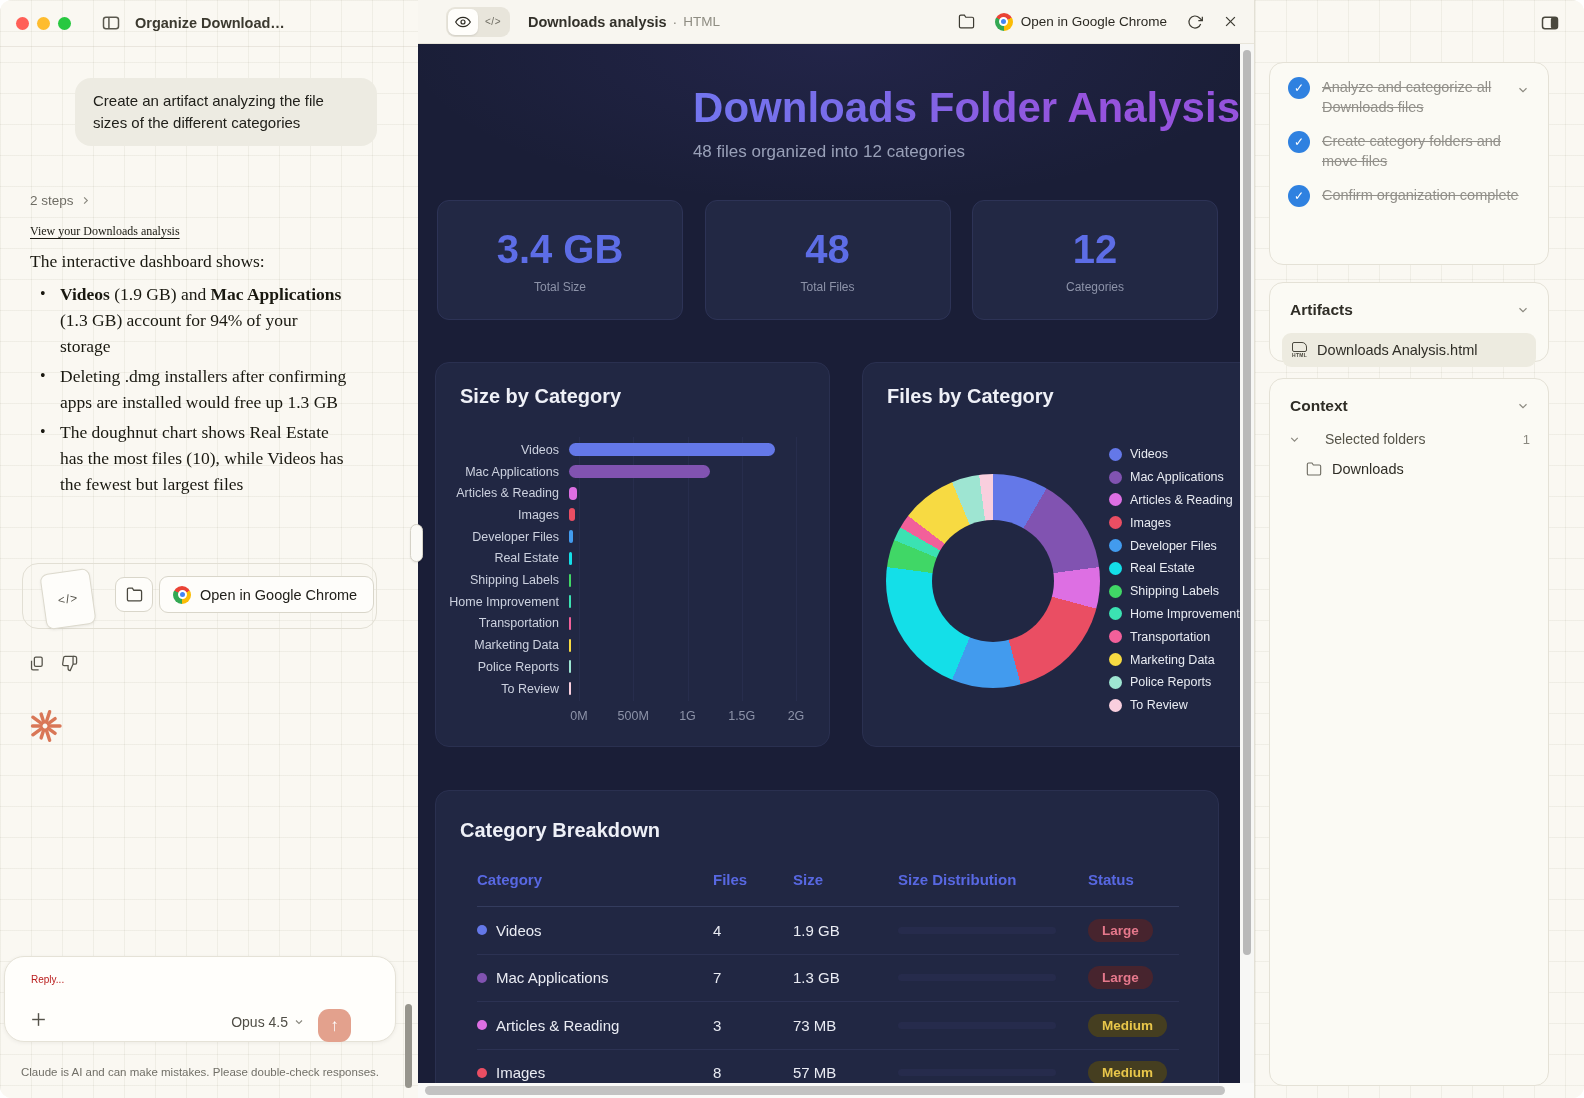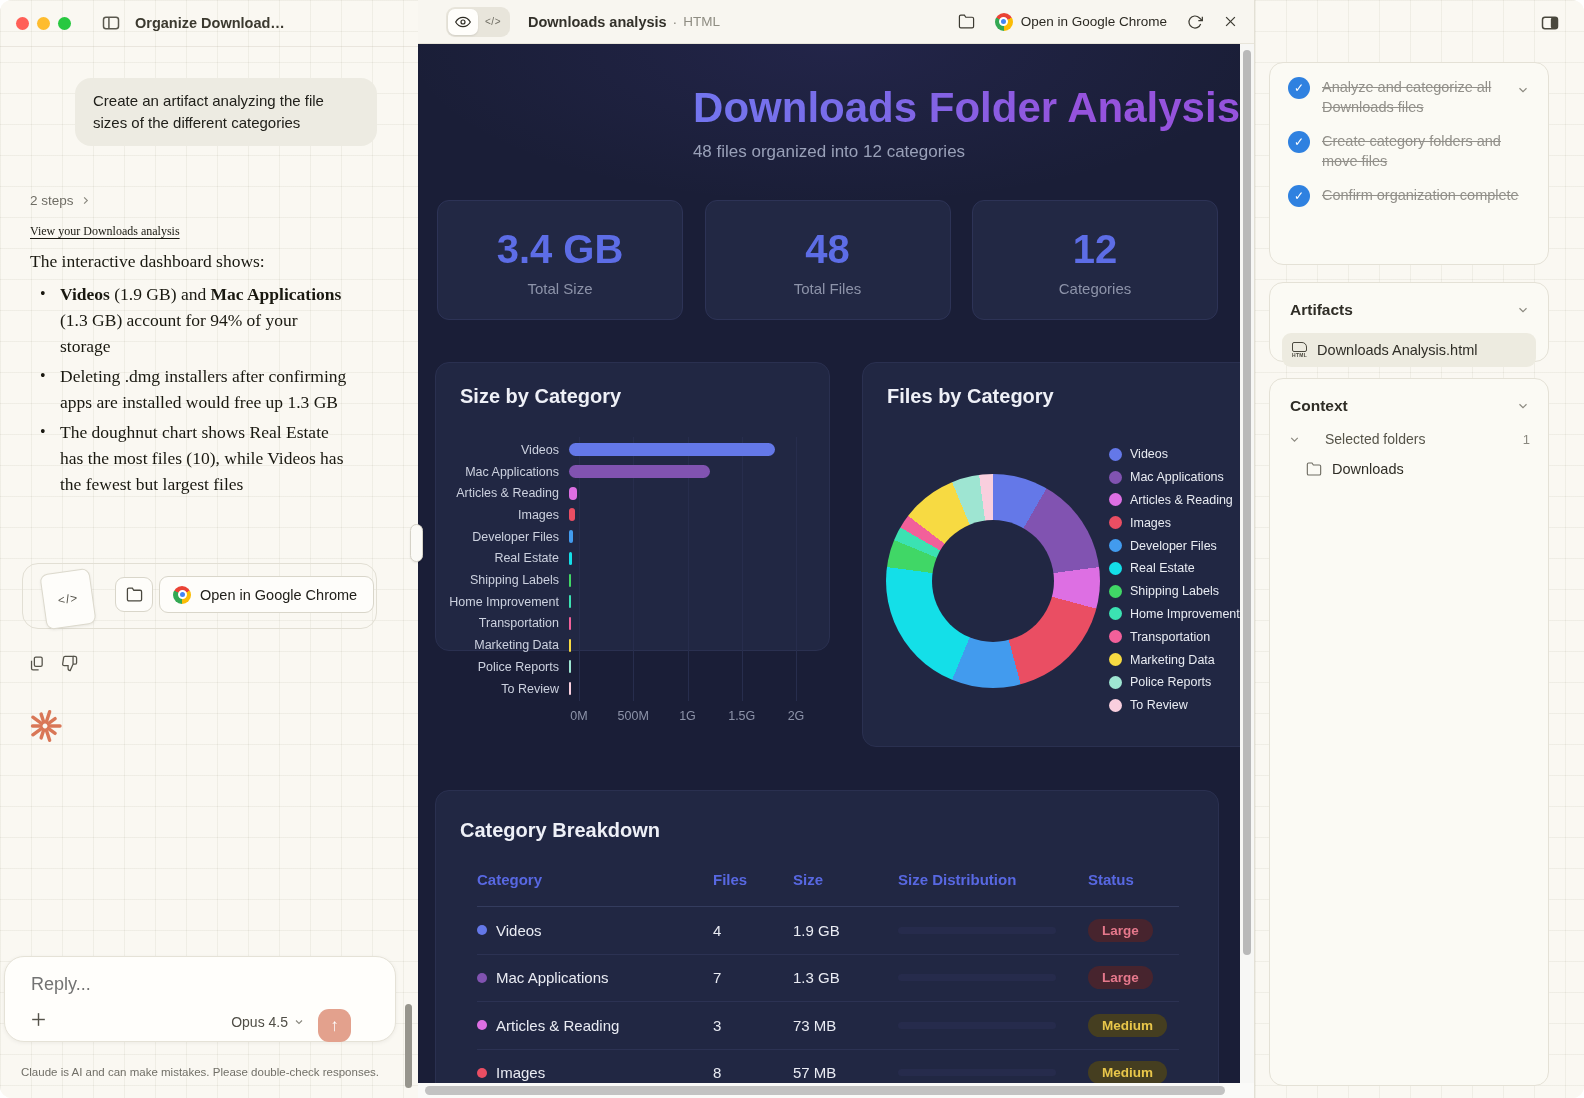--- a/index.html
+++ b/index.html
@@ -34,21 +34,21 @@
   .artifact-inline { position:absolute; left:22px; top:563px; width:355px; height:66px; border:1px solid #e2dfd4; border-radius:16px; }
   .mini-card { position:absolute; left:20px; top:7px; width:50px; height:56px; background:#fefdfa; border:1px solid #dcd9cd; border-radius:8px; transform:rotate(-8deg); box-shadow:0 1px 3px rgba(0,0,0,0.07); display:flex; align-items:center; justify-content:center; font-size:12px; color:#55534a; letter-spacing:1px; }
   .sq-btn { position:absolute; left:92px; top:13px; width:38px; height:35px; background:#fefdfa; border:1px solid #d9d6ca; border-radius:9px; display:flex; align-items:center; justify-content:center; color:#4a483f; cursor:pointer; }
   .chrome-btn { position:absolute; left:136px; top:12px; height:37px; padding:0 16px 0 13px; background:#fefdfa; border:1px solid #d9d6ca; border-radius:9px; display:flex; align-items:center; gap:9px; font-size:14.5px; color:#21201b; cursor:pointer; white-space:nowrap; }
   .chrome-logo { position:relative; width:18px; height:18px; border-radius:50%; background:conic-gradient(from -60deg,#ea4335 0 120deg,#fbbc05 120deg 240deg,#34a853 240deg 360deg); flex:0 0 auto; }
   .chrome-logo i { position:absolute; inset:4.5px; background:#4285f4; border:2px solid #fff; border-radius:50%; }
   .feedback { position:absolute; left:28px; top:655px; display:flex; gap:16px; color:#55534a; }
   .feedback .fb { cursor:pointer; display:flex; }
   .starburst { position:absolute; left:28px; top:709px; }
   .composer { position:absolute; left:4px; top:956px; width:392px; height:86px; background:#fffefb; border:1px solid #e5e2d7; border-radius:20px; box-shadow:0 1px 4px rgba(0,0,0,0.06); }
-  .composer .ph { position:absolute; left:26px; top:17px; font-size:18px; color:#737373; }
+  .composer .ph { position:absolute; left:26px; top:17px; font-size:10px; color:#b91c1c; }
   .composer .plus { position:absolute; left:24px; top:53px; color:#55534a; display:flex; cursor:pointer; }
   .composer .model { position:absolute; right:90px; top:57px; font-size:14px; color:#504e46; display:flex; align-items:center; gap:5px; cursor:pointer; }
   .send-btn { position:absolute; right:44px; top:52px; width:33px; height:33px; border-radius:11px; background:#e3a18d; color:#fff; display:flex; align-items:center; justify-content:center; font-size:17px; font-weight:700; cursor:pointer; }
   .disclaimer { position:absolute; left:0; top:1066px; width:400px; text-align:center; font-size:11.5px; color:#716f67; }
   .left-scroll { position:absolute; left:405px; top:1004px; width:7px; height:84px; background:#97958d; border-radius:4px; }
   .split-handle { position:absolute; left:410px; top:524px; width:13px; height:38px; background:#fbfaf6; border:1px solid #d5d2c7; border-radius:7px; z-index:5; box-shadow:0 1px 2px rgba(0,0,0,0.08); }
 
   
   .center-panel { position:absolute; left:418px; top:0; width:836px; height:1098px; background:#1a1e37; }
   .art-header { position:absolute; left:0; top:0; width:100%; height:44px; background:#f8f6f0; border-bottom:1px solid #e8e5da; display:flex; align-items:center; padding:0 16px; }
@@ -62,24 +62,24 @@
   .art-actions { margin-left:auto; display:flex; align-items:center; gap:20px; color:#3c3a31; }
   .art-actions .ic { display:flex; align-items:center; cursor:pointer; }
   .open-chrome { display:flex; align-items:center; gap:8px; font-size:13.5px; color:#2c2a23; cursor:pointer; }
 
   .art-body { position:absolute; left:0; top:44px; width:836px; height:1039px; background:#1a1e37; overflow:hidden; }
   .art-body::before { content:""; position:absolute; inset:0; background:radial-gradient(ellipse 620px 230px at 50% 0%, rgba(110,95,230,0.10), transparent 70%); }
   .dash-title { position:absolute; left:0; top:40px; width:822px; text-align:right; font-size:42px; font-weight:700; background:linear-gradient(90deg,#6f7cf3 20%,#7a6ae8 55%,#9553dd 80%); -webkit-background-clip:text; background-clip:text; color:transparent; }
   .dash-sub { position:absolute; left:0; top:98px; width:822px; text-align:center; font-size:17px; color:#99a0b8; }
   .stat-card { position:absolute; width:246px; height:120px; background:#222844; border:1px solid #2d3356; border-radius:12px; text-align:center; }
   .stat-card .v { margin-top:26px; font-size:40px; font-weight:700; color:#5d6de6; }
-  .stat-card .l { margin-top:8px; font-size:15px; color:#8d93a9; }
+  .stat-card .l { margin-top:8px; font-size:12px; color:#8d93a9; }
   .chart-card { position:absolute; background:#212743; border:1px solid #2a3050; border-radius:14px; }
   .chart-card h2 { position:absolute; left:24px; top:22px; font-size:20px; font-weight:600; color:#eef0f7; }
-  .bar-card { left:17px; top:318px; width:395px; height:289px; }
+  .bar-card { left:17px; top:318px; width:395px; height:385px; }
   .donut-card { left:444px; top:318px; width:392px; height:385px; }
   .bar-area { position:absolute; left:0; top:76px; width:395px; height:266px; }
   .bar-row { position:absolute; left:0; width:100%; height:21.7px; display:flex; align-items:center; }
   .bar-row .lbl { width:133px; text-align:right; padding-right:10px; font-size:12.5px; color:#ccd1df; white-space:nowrap; }
   .bar-row .bar { height:13px; border-radius:7px; position:relative; z-index:2; }
   .gridline { position:absolute; top:-2px; height:264px; width:1px; background:#272d4d; z-index:1; }
   .tick { position:absolute; top:270px; width:50px; margin-left:-25px; text-align:center; font-size:12.5px; color:#8d93a9; }
   .donut { position:absolute; left:23px; top:111px; width:214px; height:214px; border-radius:50%; }
   .donut::after { content:""; position:absolute; inset:46px; border-radius:50%; background:#212743; }
   .legend { position:absolute; left:246px; top:80px; }

